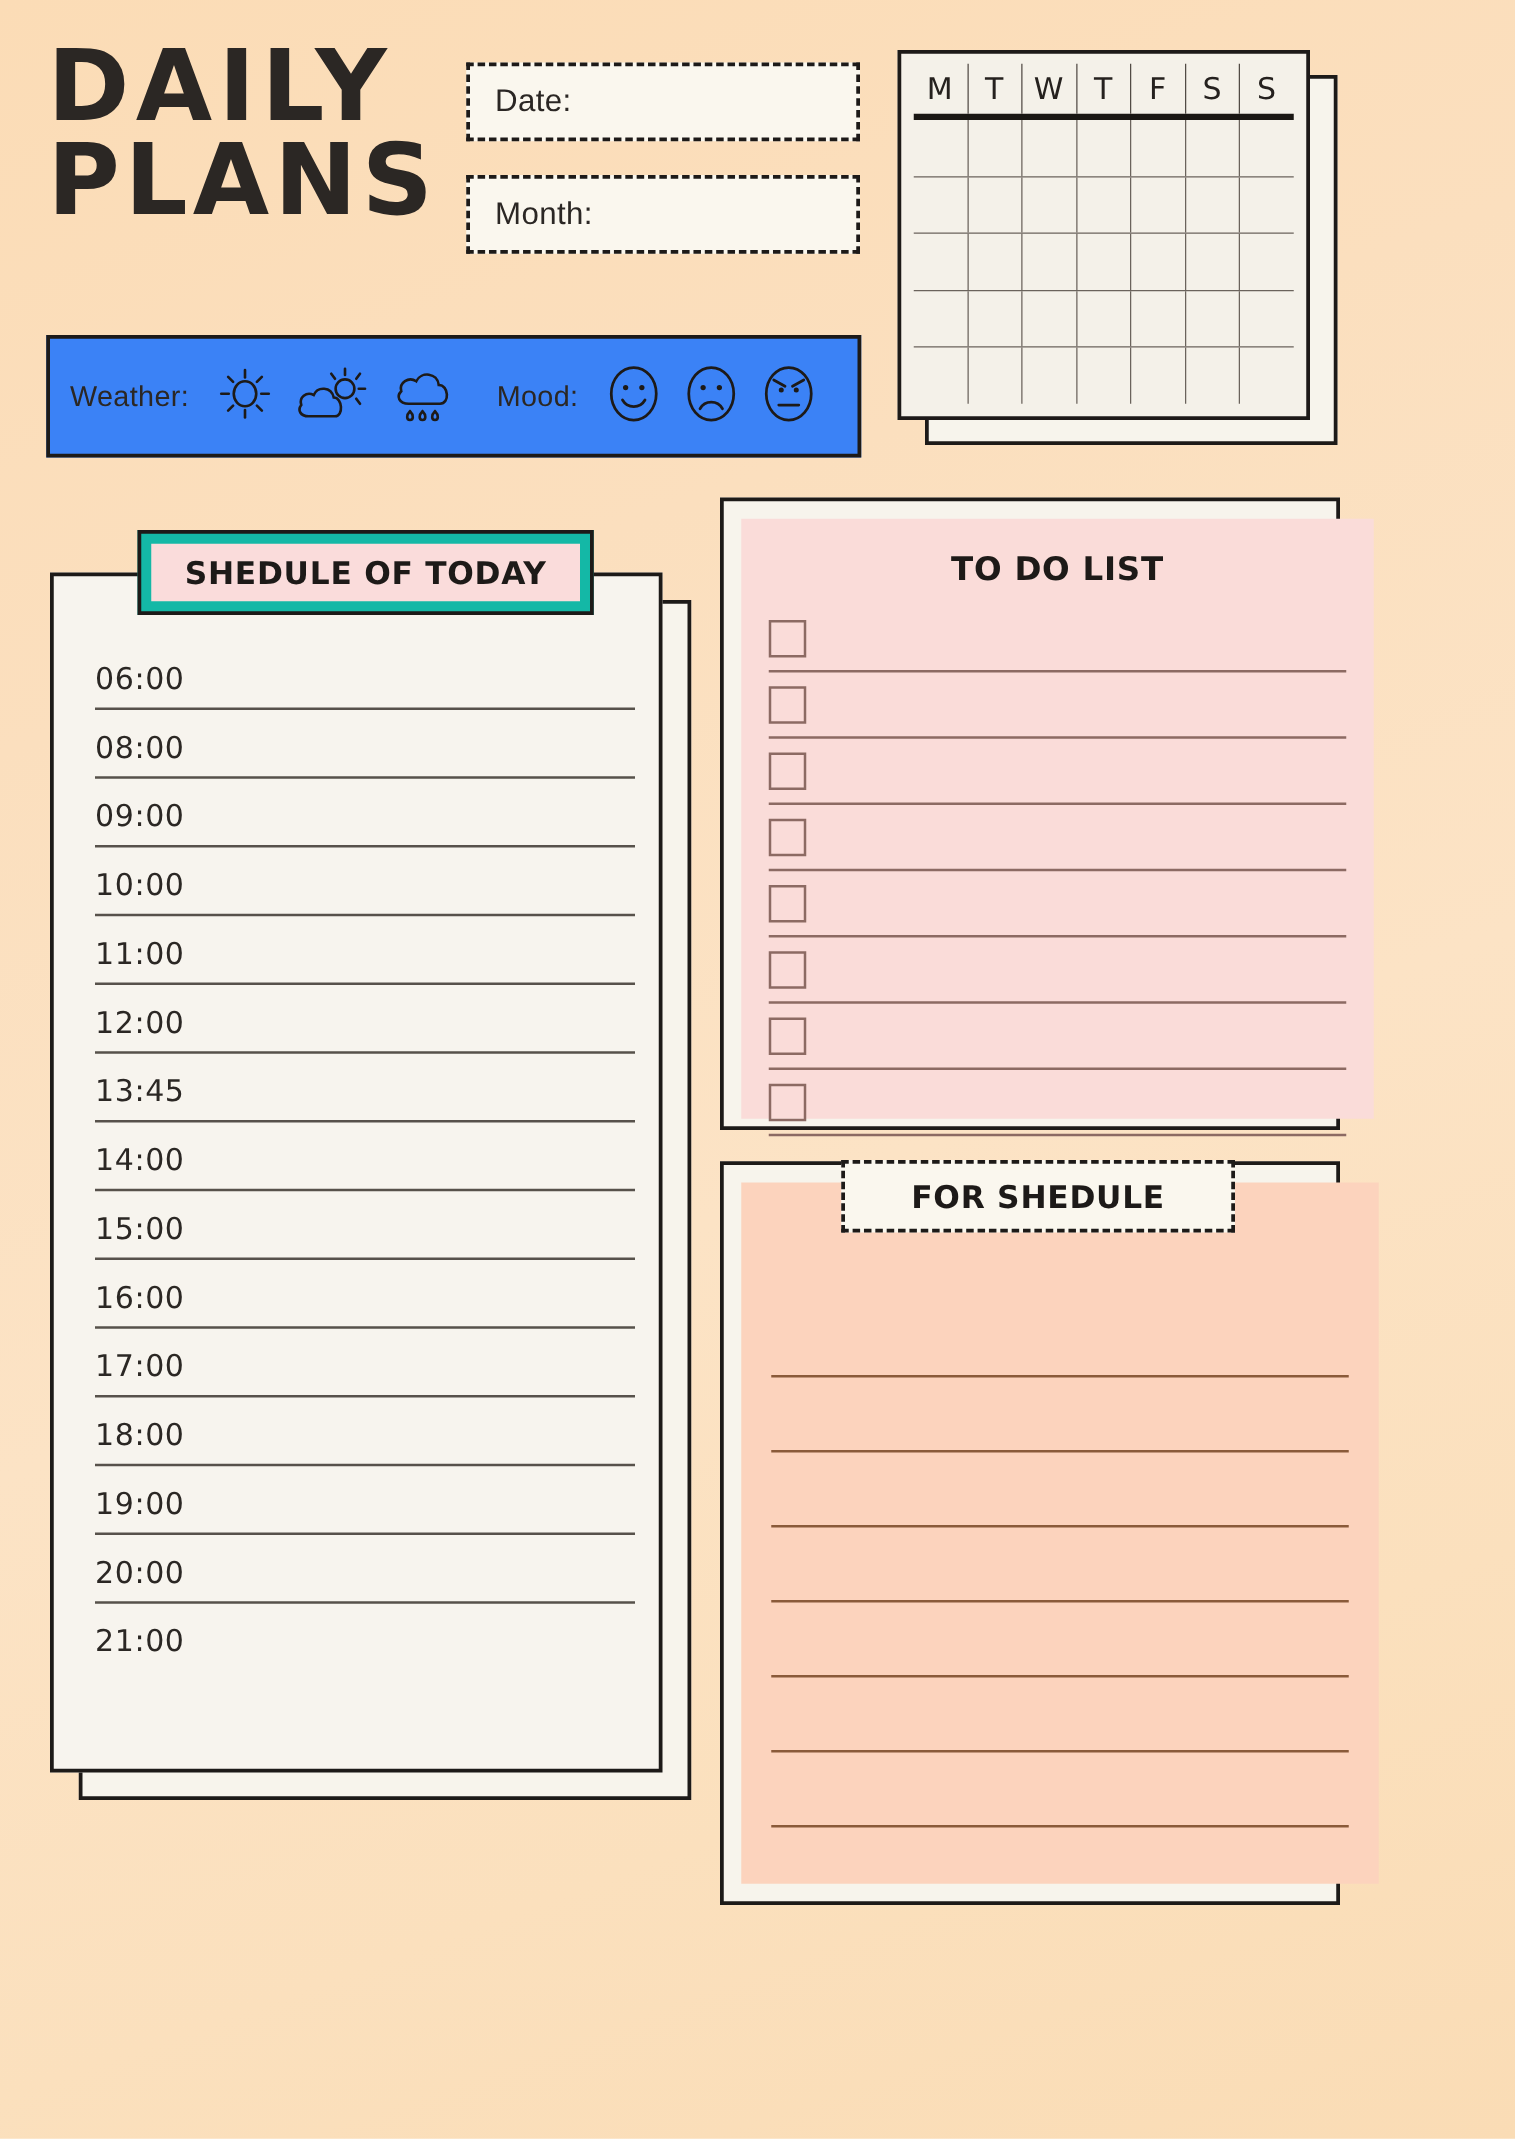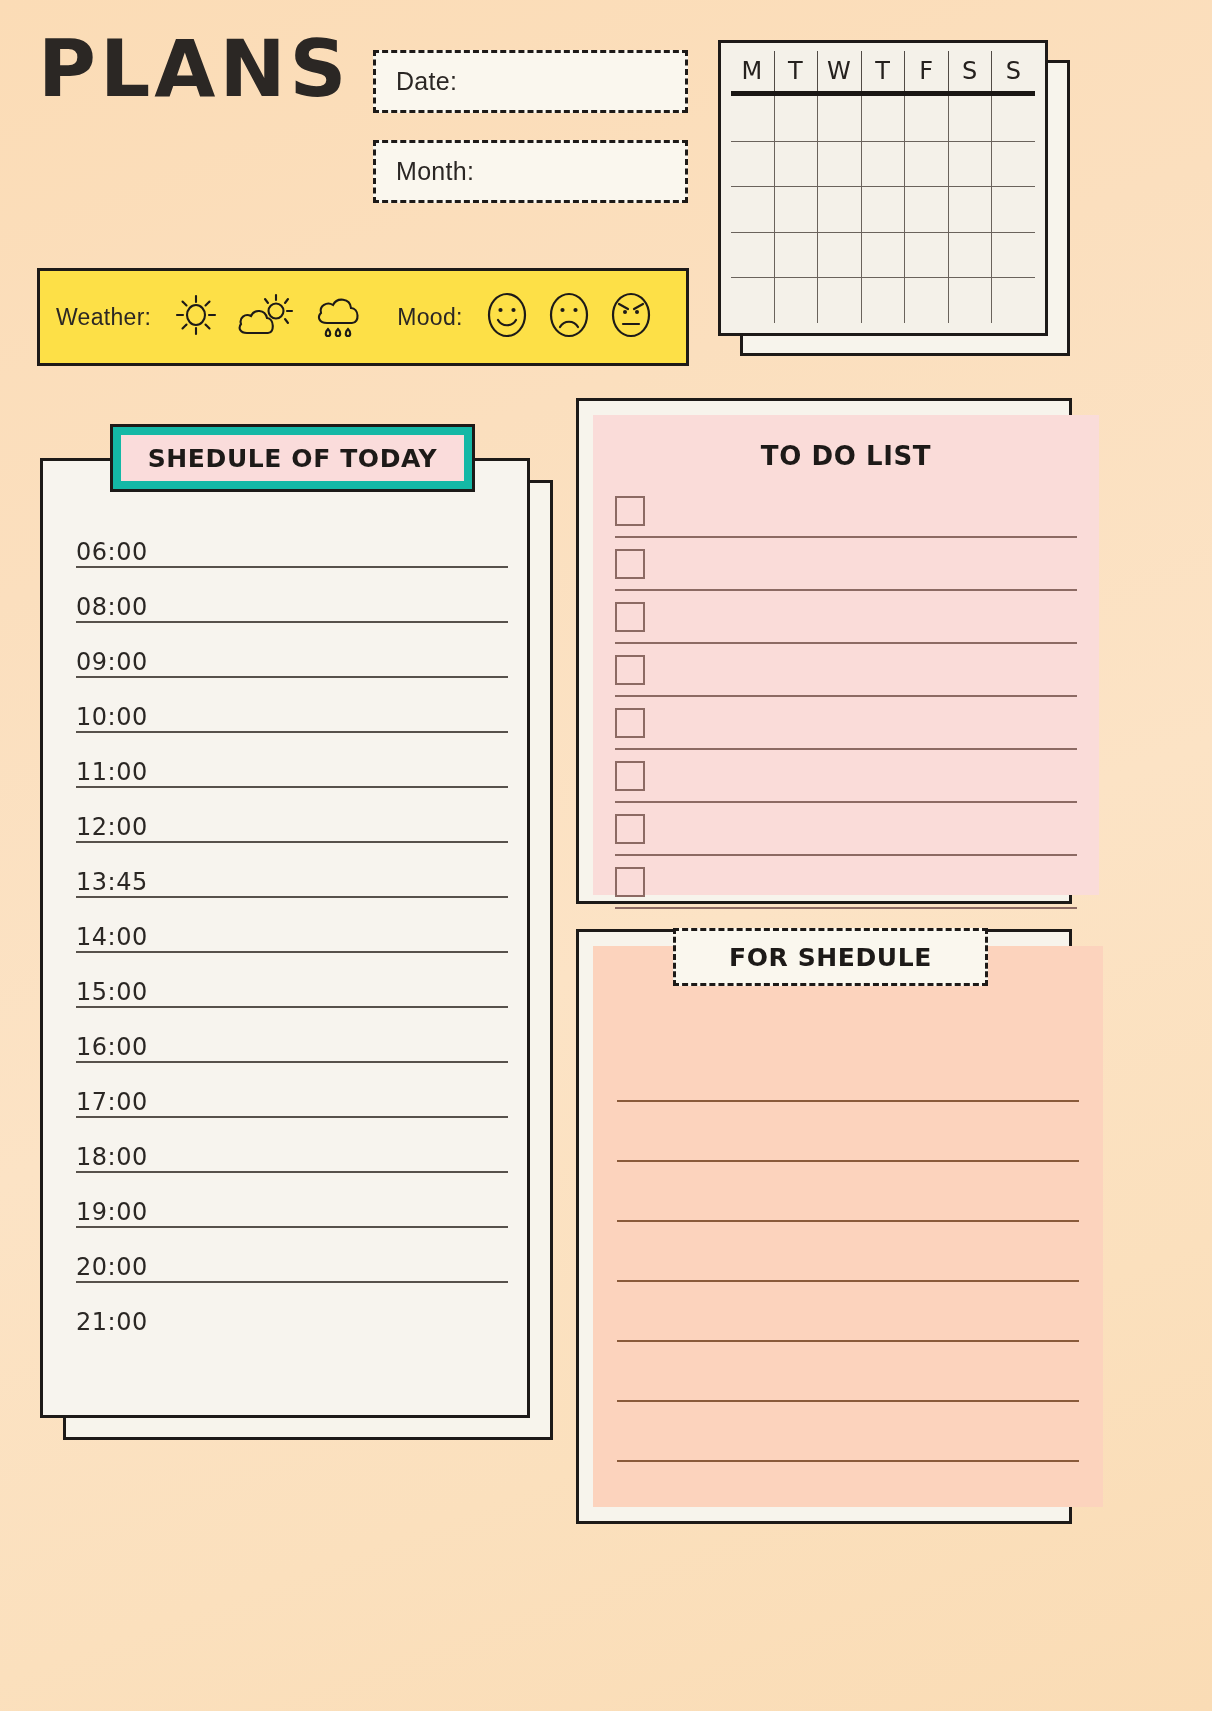--- a/index.html
+++ b/index.html
@@ -25,21 +25,21 @@
     background:#faf7ee;border:3px dashed #1d1a18;
     display:flex;align-items:center;padding-left:20px;
   }
   .dashbox span{font-size:25px;color:#2b2724;letter-spacing:.3px;}
   #datebox{left:373px;top:50px;width:315px;height:63px;}
   #monthbox{left:373px;top:140px;width:315px;height:63px;}
 
   
   #weatherbar{
     left:37px;top:268px;width:652px;height:98px;
-    background:#fde047;border:3px solid #1d1a18;
+    background:#3b82f6;border:3px solid #1d1a18;
     display:flex;align-items:center;
   }
   .wlabel{font-size:23px;color:#2b2724;letter-spacing:.3px;}
   #weatherbar .lbl-weather{margin-left:16px;}
   #weatherbar .lbl-mood{margin-left:32px;}
   .ico-row{display:flex;align-items:center;gap:16px;margin-left:22px;}
   .ico-row.mood{gap:14px;margin-left:20px;}
 
   
   #cal-shadow{
@@ -80,21 +80,21 @@
   }
   #sched-badge .inner{
     width:100%;height:100%;background:#fadcdb;
     display:flex;align-items:center;justify-content:center;
   }
   #sched-badge .inner span{
     font-size:25px;font-weight:700;letter-spacing:.6px;color:#1d1a18;
     font-family:"DejaVu Sans","Liberation Sans",sans-serif;
   }
   #slots{position:absolute;left:76px;top:513px;width:432px;}
-  .slot{height:53px;border-bottom:2px solid #57514b;display:flex;align-items:flex-end;}
+  .slot{height:53px;border-bottom:2px solid #57514b;display:flex;align-items:center;}
   .slot:last-child{border-bottom:none;}
   .slot span{
     font-size:24px;color:#2b2724;letter-spacing:.5px;padding-top:6px;
     font-family:"DejaVu Sans","Liberation Sans",sans-serif;
   }
 
   
   #todo-frame{
     left:576px;top:398px;width:496px;height:506px;
     background:#f7f4ec;border:3px solid #1d1a18;padding:14px;
@@ -124,20 +124,21 @@
     font-family:"DejaVu Sans","Liberation Sans",sans-serif;
   }
   #tom-lines{padding-top:96px;}
   .tom-row{height:58px;border-bottom:2px solid #8a5a3a;}
   .tom-row:last-child{border-bottom:none;}
 </style>
 </head>
 <body>
 
 <div class="abs" id="title">
+  <span class="ln ln1">DAILY</span>
   <span class="ln ln2">PLANS</span>
 </div>
 
 <div class="abs dashbox" id="datebox">
   <span>Date:</span>
 </div>
 <div class="abs dashbox" id="monthbox">
   <span>Month:</span>
 </div>
 

